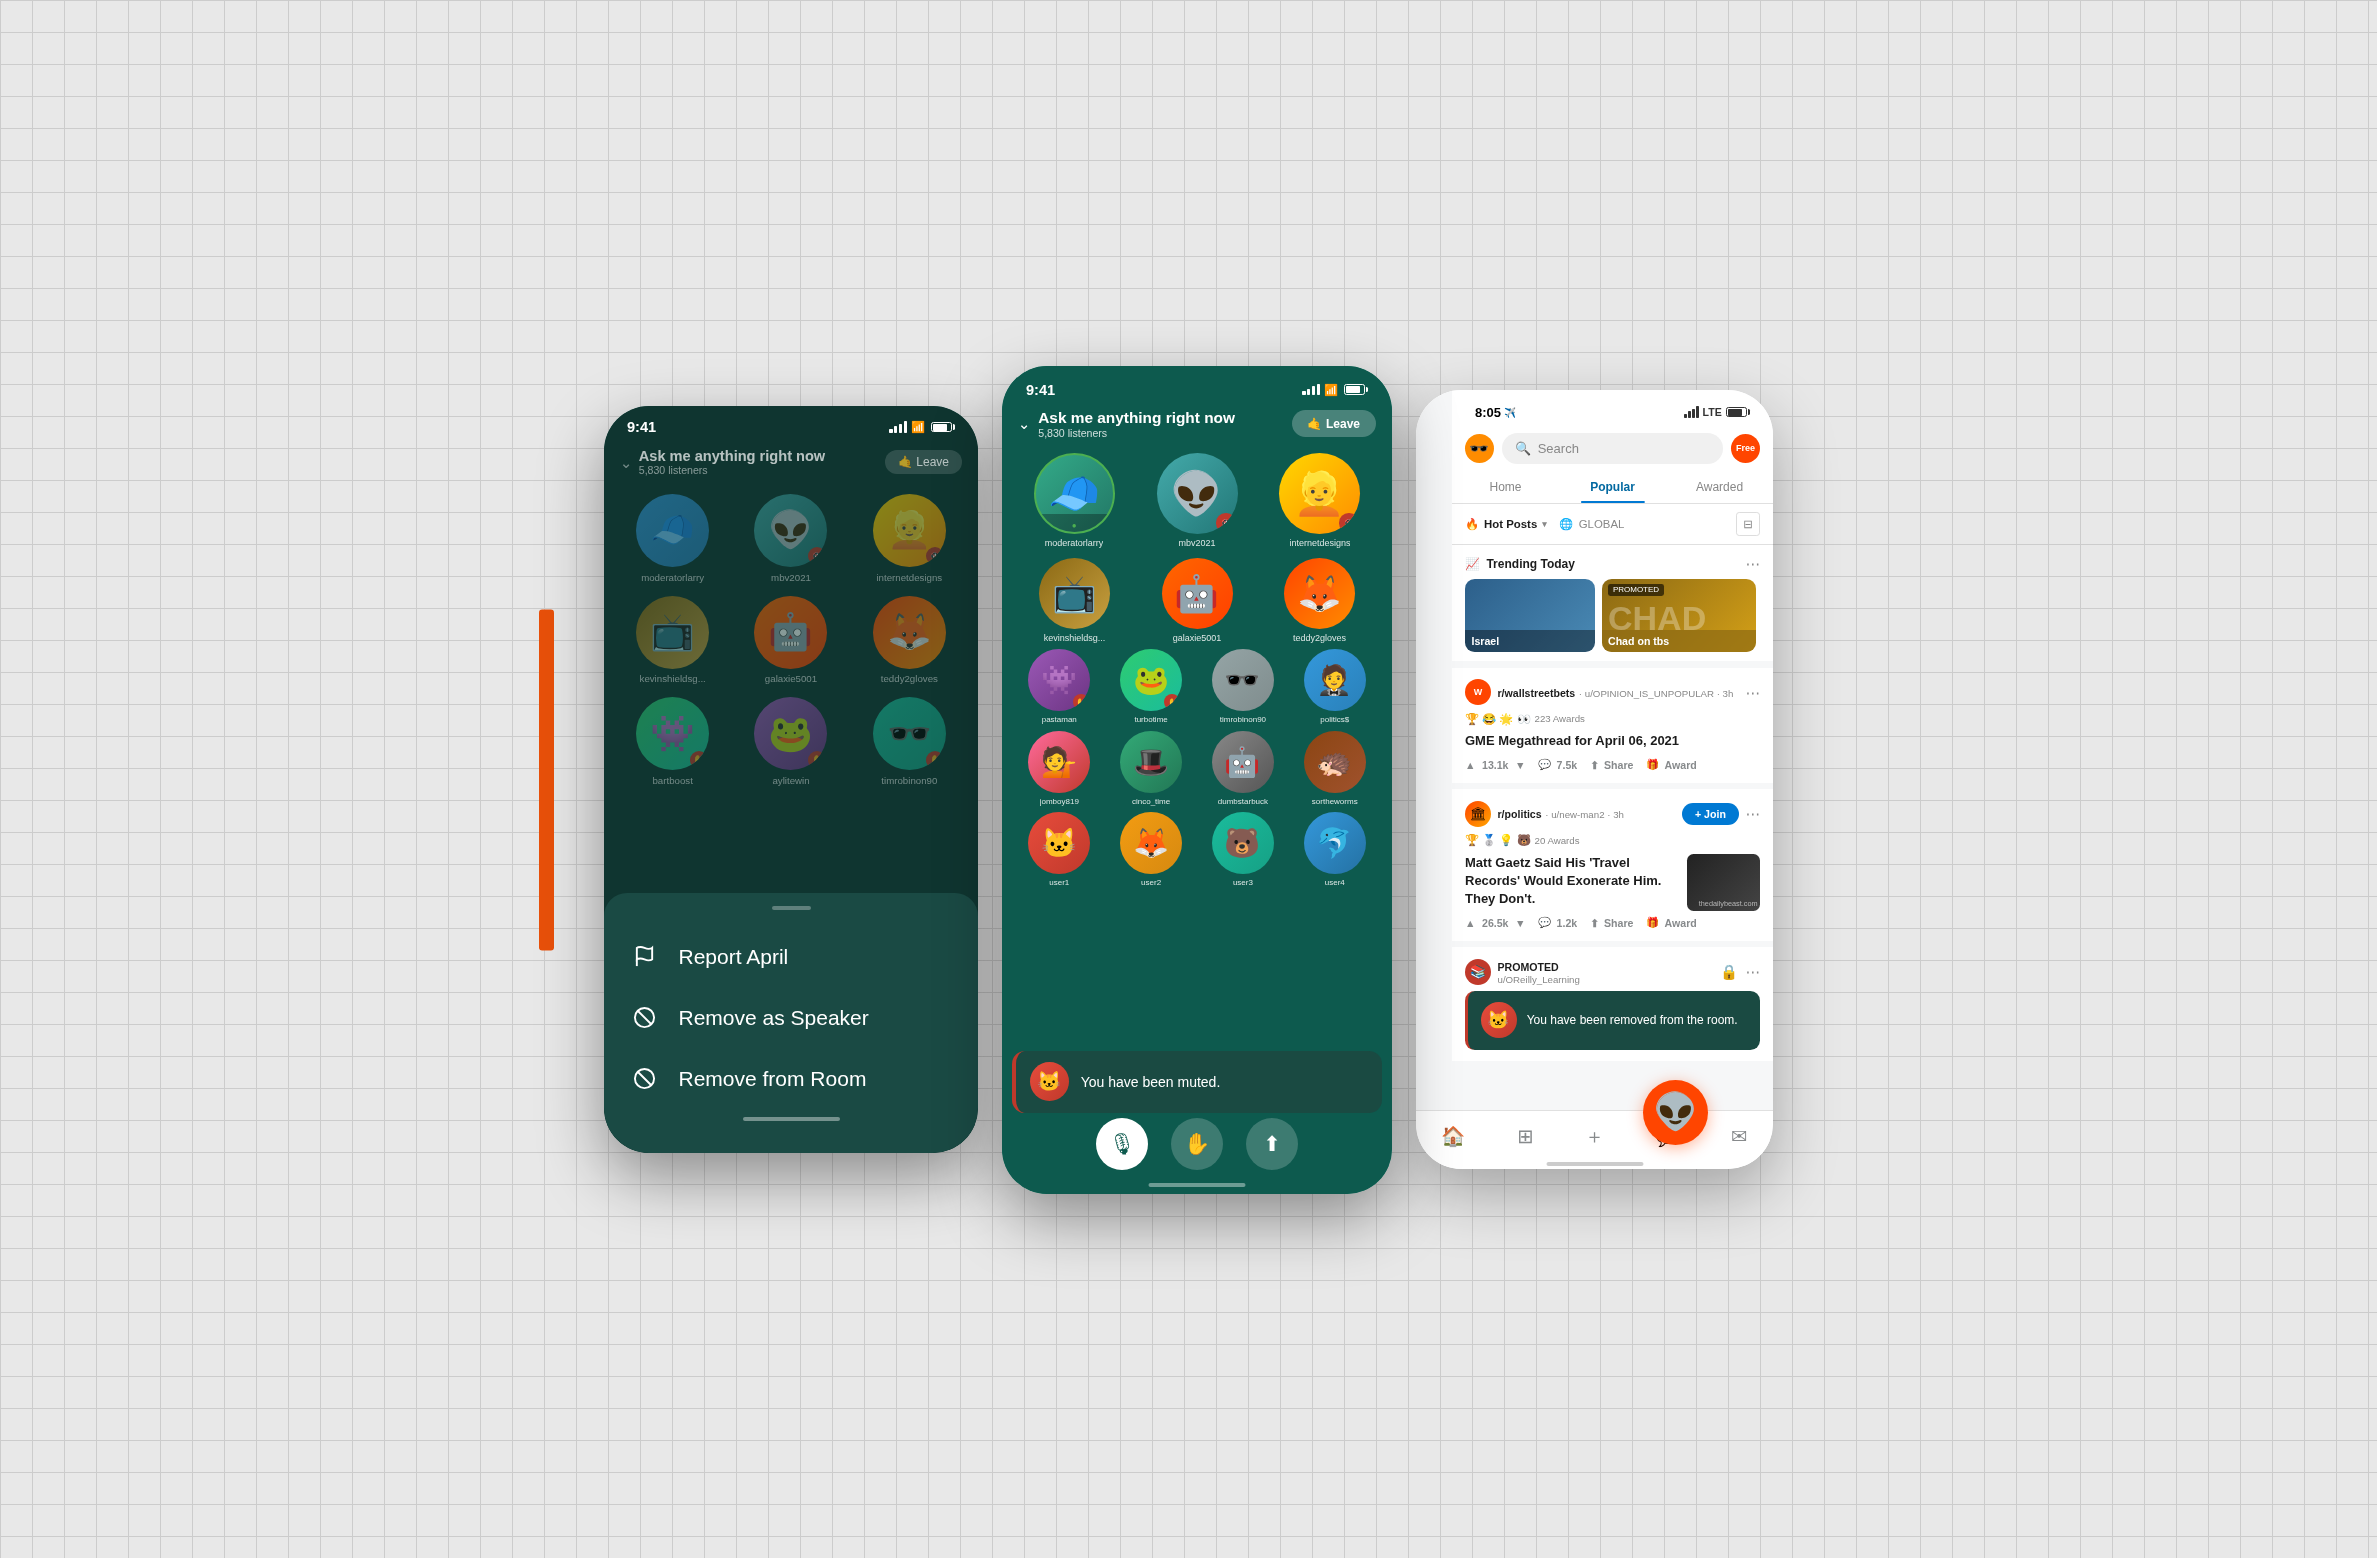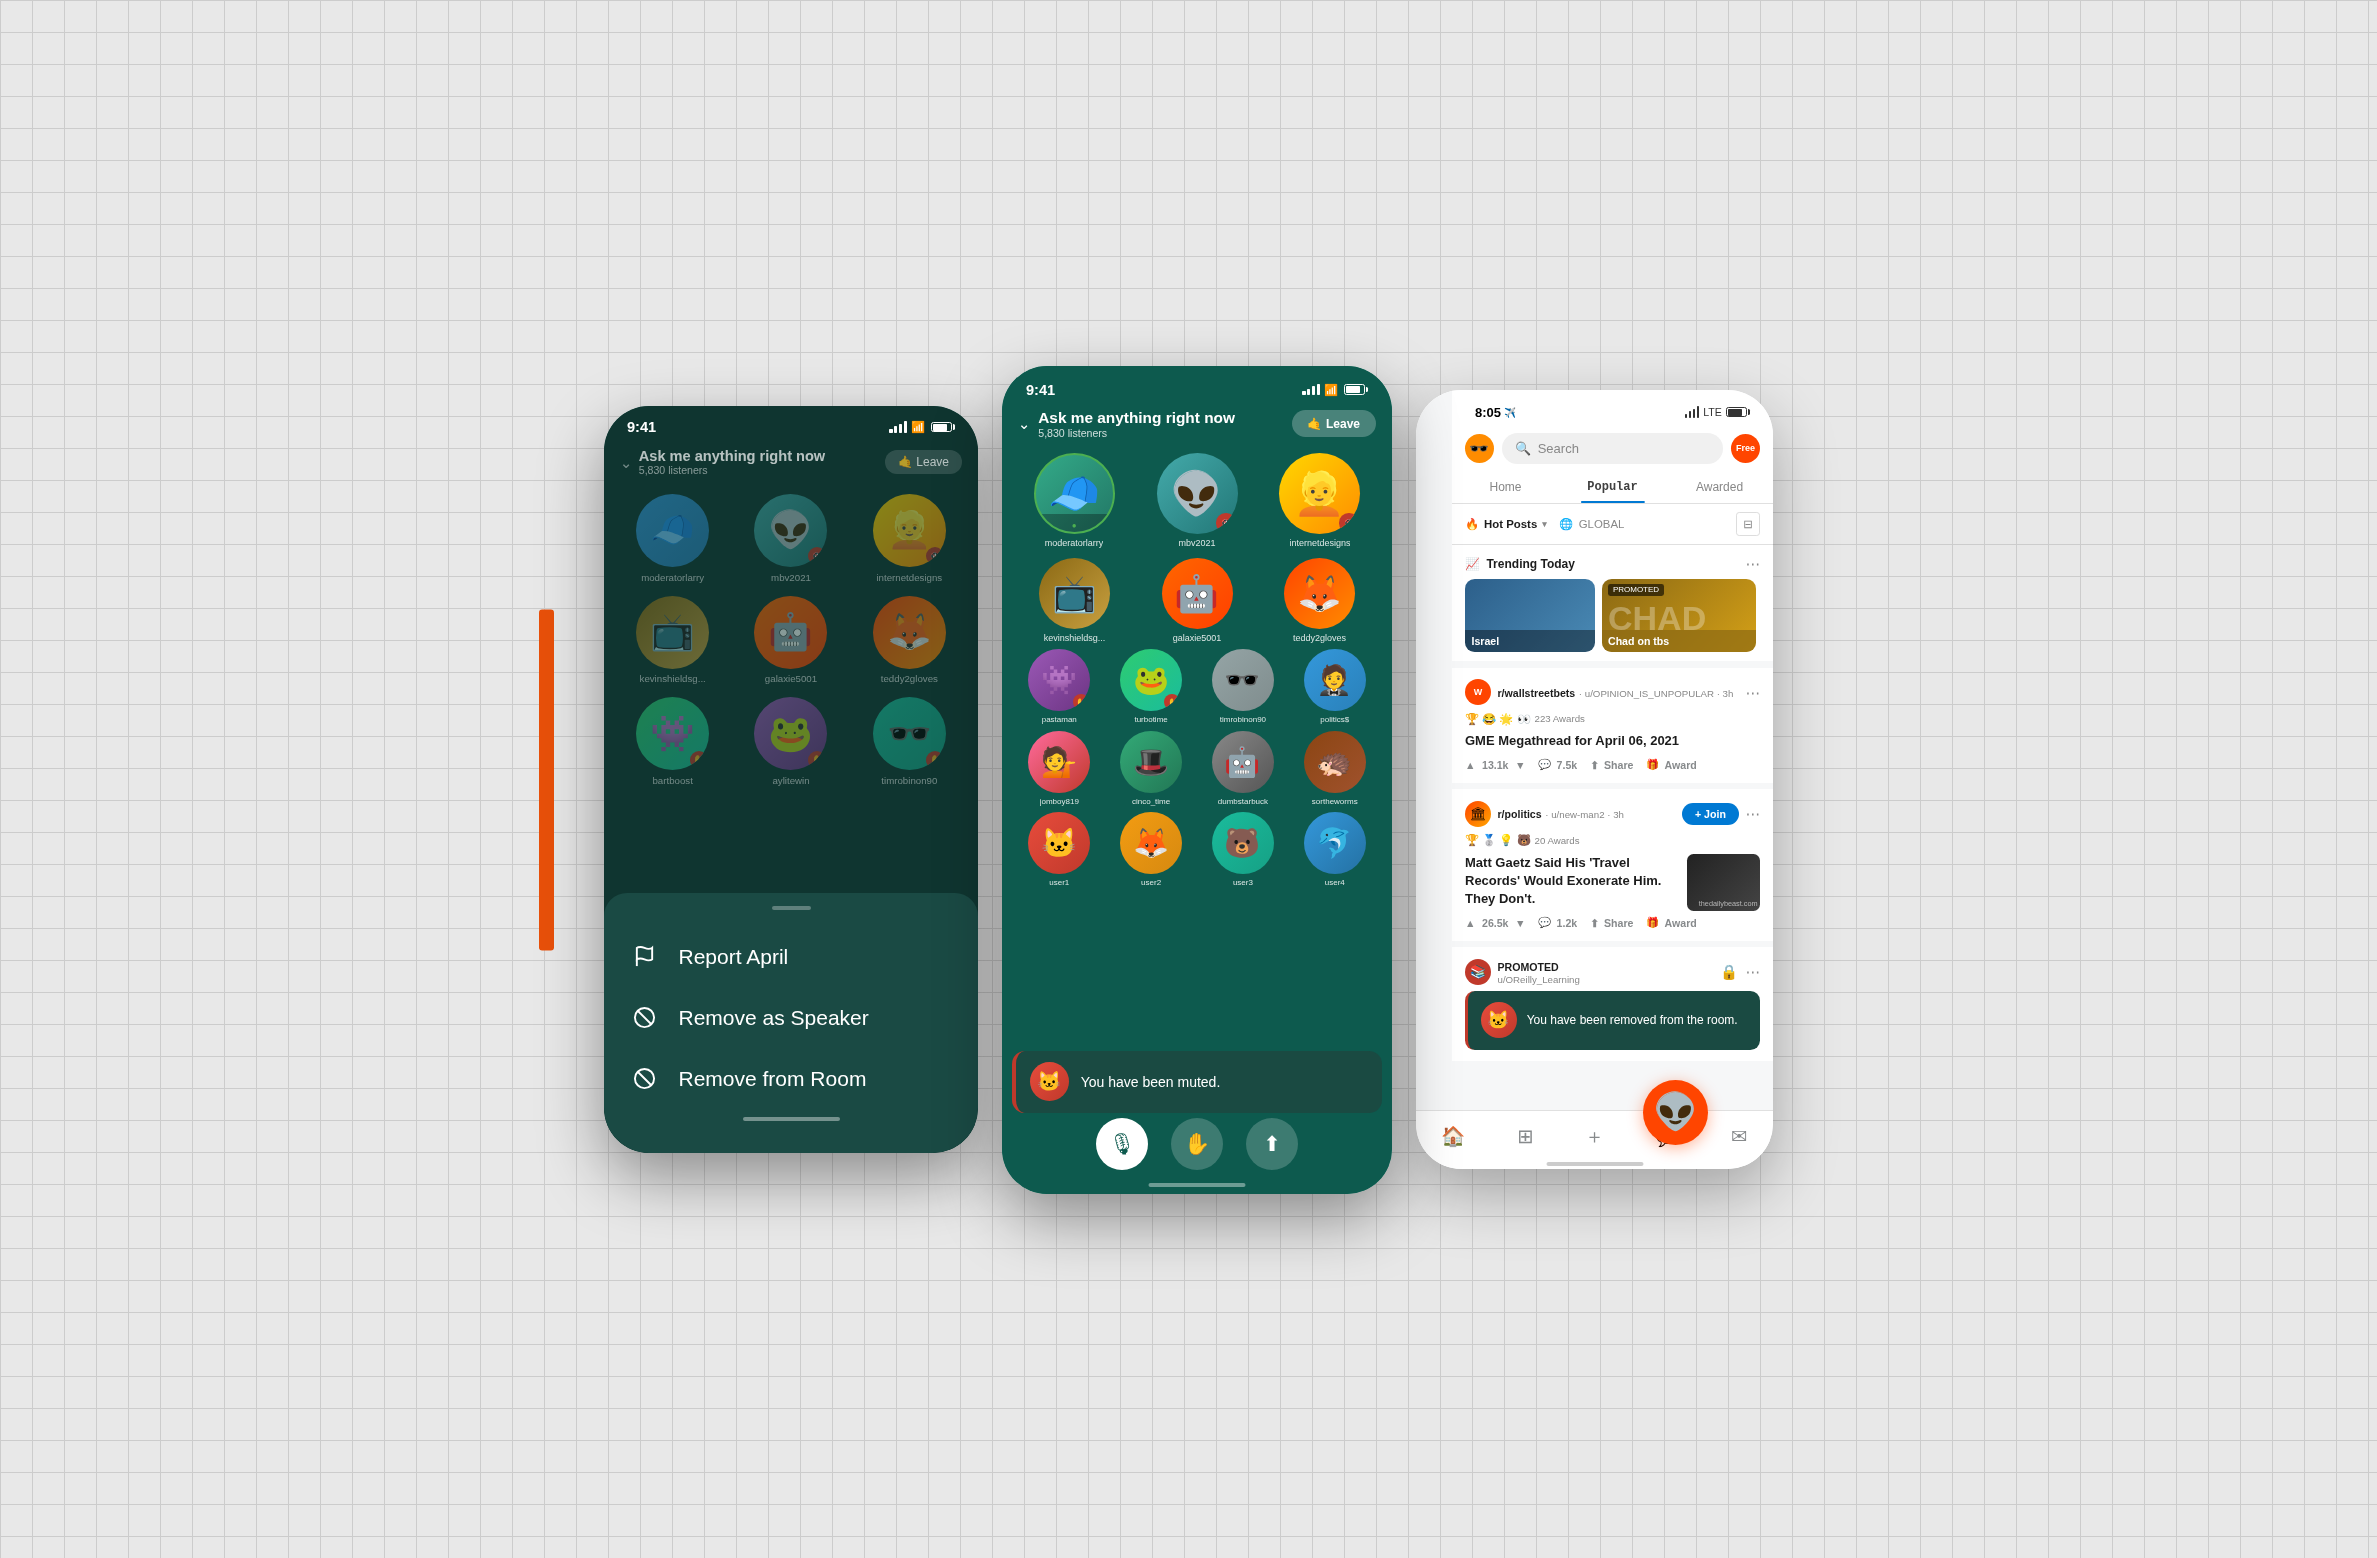--- a/index.html
+++ b/index.html
@@ -471,23 +471,22 @@
     .tab-item {
       flex: 1;
       text-align: center;
       padding: 9.7px 0;
       font-size: 12px;
       color: #888;
       position: relative;
     }
 
     .tab-item.active {
-      color: #404040;
+      color: #0369a1;
       font-weight: 700;
-      font-family: Liberation Mono, monospace;
     }
 
     .tab-item.active::after {
       content: '';
       position: absolute;
       bottom: 0;
       left: 50%;
       transform: translateX(-50%);
       width: 60%;
       height: 2.4px;
@@ -1257,21 +1256,21 @@
           <span>8:05</span>
           <span style="font-size:9.7px;">✈️</span>
         </div>
         <div style="display:flex;align-items:center;gap:4px;">
           <div style="display:flex;align-items:flex-end;gap:1.6px;">
             <div class="bar-dark bar-dark1" style="background:#333;"></div>
             <div class="bar-dark bar-dark2" style="background:#333;"></div>
             <div class="bar-dark bar-dark3" style="background:#333;"></div>
             <div class="bar-dark bar-dark4" style="background:#333;"></div>
           </div>
-          <span style="font-size:10.6px;color:#333;font-weight:400;">LTE</span>
+          <span style="font-size:10.6px;color:#333;font-weight:700;">LTE</span>
           <div class="battery-icon">
             <div class="battery-body battery-body-dark">
               <div class="battery-fill battery-fill-dark" style="width:80%;"></div>
             </div>
             <div class="battery-tip battery-tip-dark"></div>
           </div>
         </div>
       </div>
 
       <div class="phone3-searchbar">

